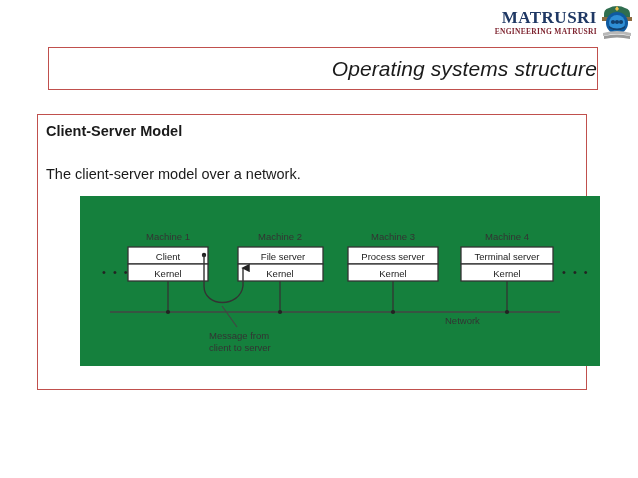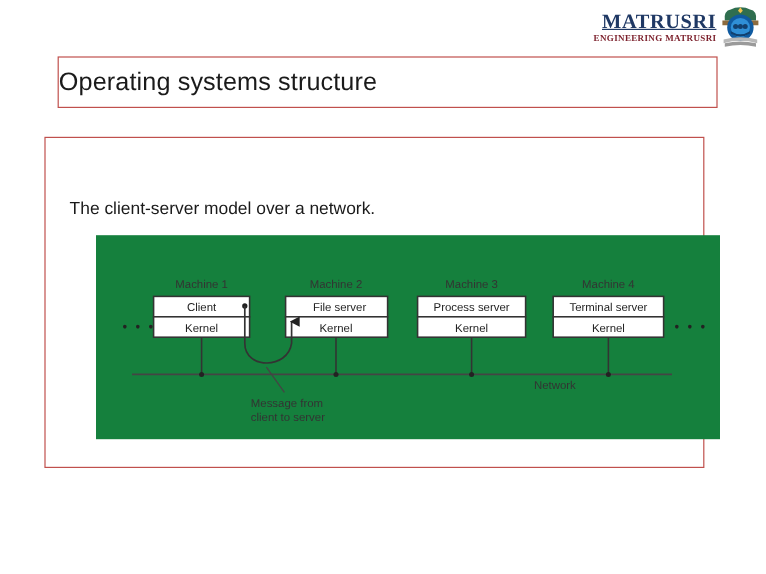--- a/index.html
+++ b/index.html
@@ -32,21 +32,20 @@
     margin-right: 3px;
   }
   .logo-title {
     font-family: "Liberation Serif", serif;
     font-weight: bold;
     font-size: 17px;
     letter-spacing: 0.5px;
     color: #1f3864;
     line-height: 18px;
     white-space: nowrap;
-    text-decoration: underline;
   }
   .logo-sub {
     font-family: "Liberation Serif", serif;
     font-weight: bold;
     font-size: 7.5px;
     letter-spacing: 0.3px;
     color: #7b1f2b;
     line-height: 10px;
     white-space: nowrap;
   }
@@ -62,21 +61,22 @@
     position: absolute;
     left: 48px;
     top: 47px;
     width: 550px;
     height: 43px;
     border: 1.6px solid #c0504d;
     background: #ffffff;
     box-sizing: border-box;
     display: flex;
     align-items: center;
-    justify-content: flex-start;
+    justify-content: flex-end;
+    font-style: italic;
   }
   .title-text {
     font-size: 21px;
     color: #1a1a1a;
     font-weight: normal;
     letter-spacing: 0.1px;
   }
 
   
   .content-box {
@@ -92,21 +92,21 @@
   .content-heading {
     position: absolute;
     left: 8px;
     top: 8px;
     font-size: 14.5px;
     font-weight: bold;
     color: #1a1a1a;
   }
   .content-body {
     position: absolute;
-    left: 20px;
+    left: 8px;
     top: 51px;
     font-size: 14.5px;
     color: #1a1a1a;
   }
 
   
   .figure {
     position: absolute;
     left: 80px;
     top: 196px;
@@ -139,20 +139,21 @@
       <path d="M17 1 l2 3 l-2 2 l-2 -2 z" fill="#f2c14e"></path>
     </svg>
   </div>
 </div>
 
 <div class="title-box">
   <div class="title-text">Operating systems structure</div>
 </div>
 
 <div class="content-box">
+  <div class="content-heading">Client-Server Model</div>
   <div class="content-body">The client-server model over a network.</div>
 </div>
 
 <div class="figure">
   <svg width="520" height="170" viewBox="0 0 520 170">
     <defs>
       <marker id="arrowUp" markerWidth="7" markerHeight="7" refX="3" refY="1.2" orient="auto">
         <path d="M3,0 L6,6 L0,6 Z" fill="#222"></path>
       </marker>
     </defs>

